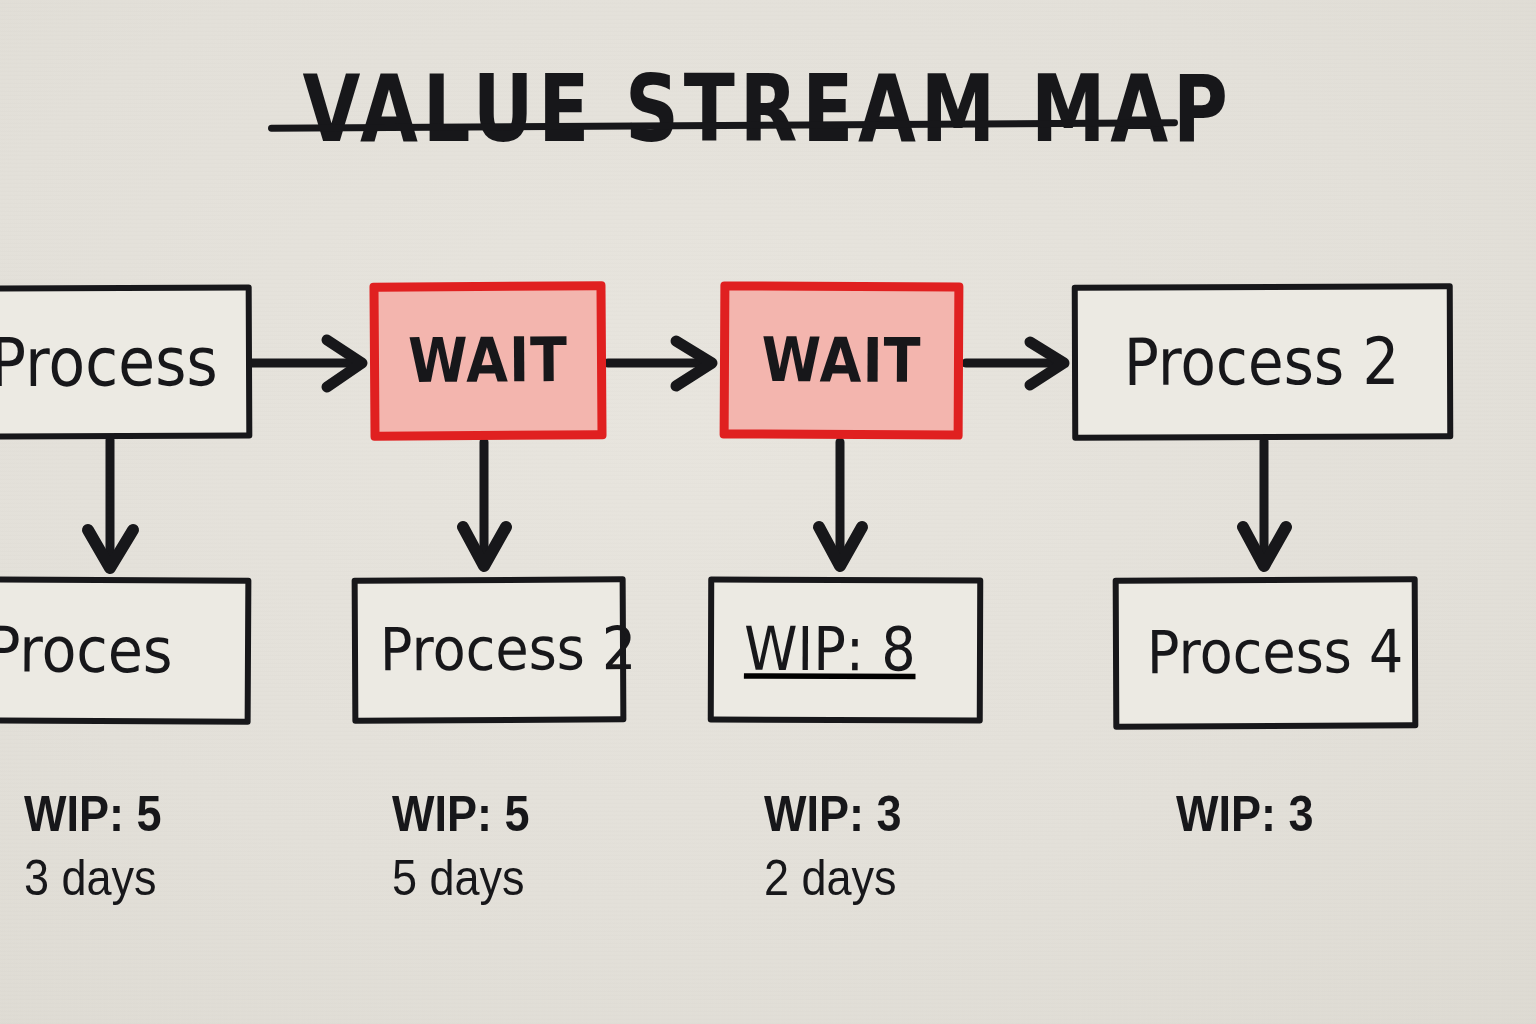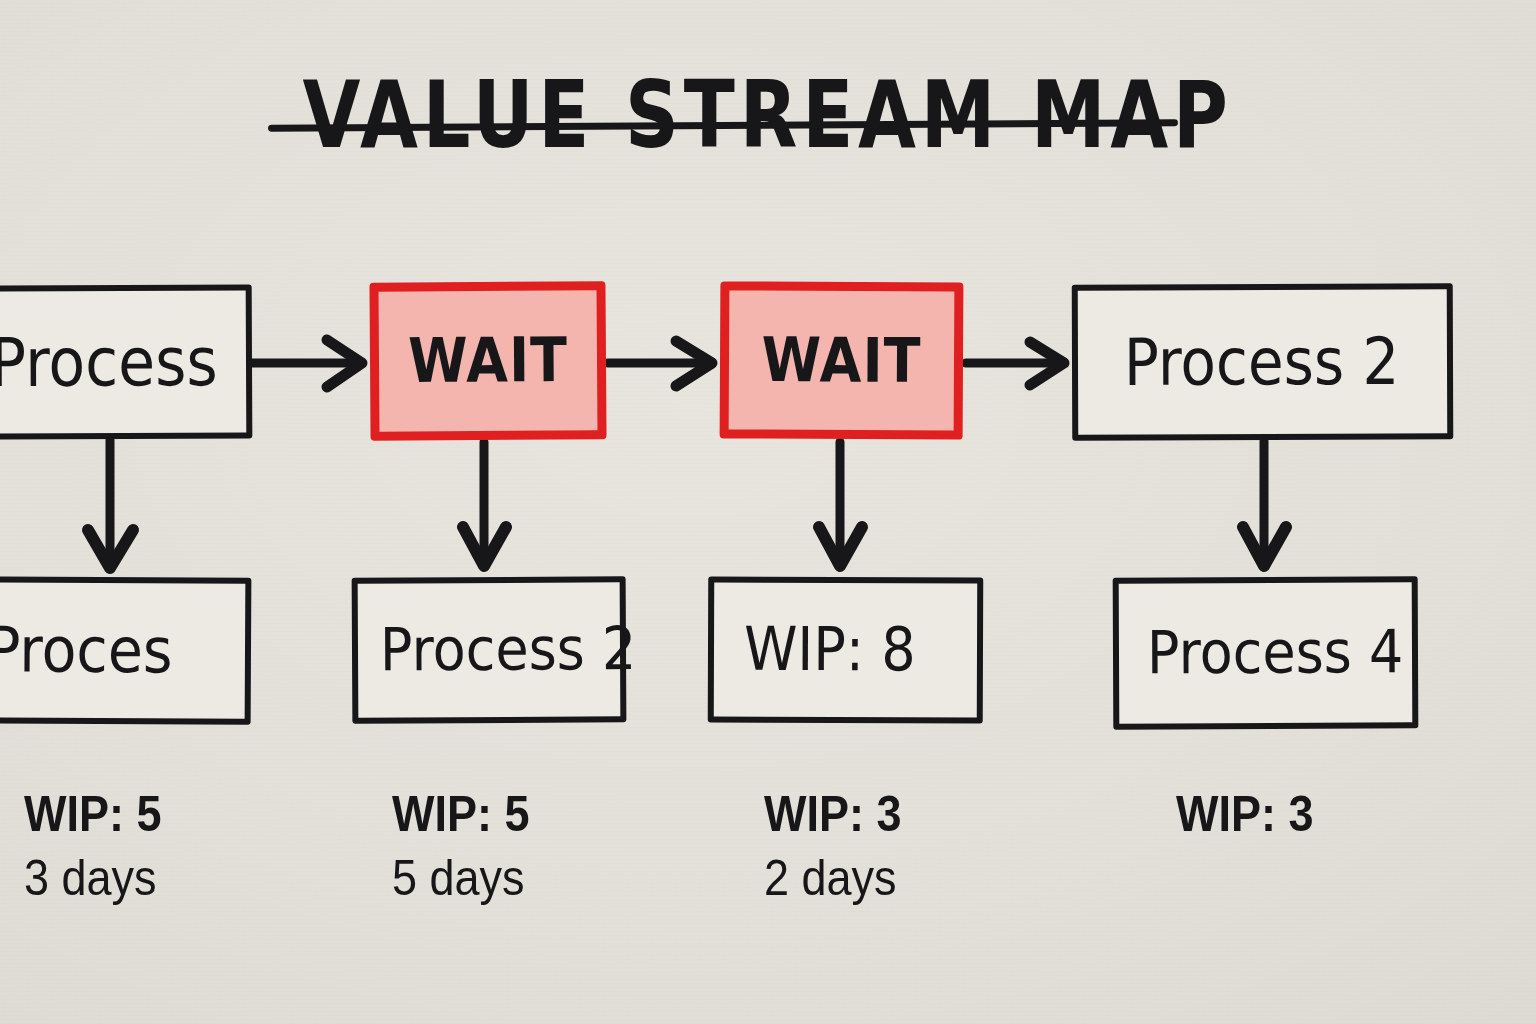--- a/index.html
+++ b/index.html
@@ -32,21 +32,21 @@
     background-image:
       repeating-linear-gradient(0deg, rgba(0,0,0,0.012) 0px, rgba(0,0,0,0) 2px, rgba(0,0,0,0) 4px),
       repeating-linear-gradient(90deg, rgba(255,255,255,0.02) 0px, rgba(0,0,0,0) 3px, rgba(0,0,0,0) 6px);
     pointer-events: none;
   }
 
   
   #title-block {
     position: absolute;
     left: 0;
-    top: 68px;
+    top: 62px;
     width: 1536px;
     text-align: center;
   }
   #title-text {
     display: inline-block;
     font-family: "DejaVu Sans", sans-serif;
     font-size: 78px;
     font-weight: 700;
     letter-spacing: 5px;
     color: #17171a;
@@ -149,20 +149,21 @@
   }
   #box-process-2-bottom .box-label {
     font-size: 54px;
     padding-left: 22px;
     transform: scaleY(1.1);
   }
 
   #box-wip-8 {
     left: 708px; top: 577px; width: 275px; height: 146px;
     transform: rotate(0.2deg);
+    text-decoration: underline;
   }
   #box-wip-8 .box-label {
     font-size: 54px;
     padding-left: 30px;
     transform: scaleY(1.12);
   }
 
   #box-process-4 {
     left: 1113px; top: 577px; width: 305px; height: 152px;
     transform: rotate(-0.25deg);

